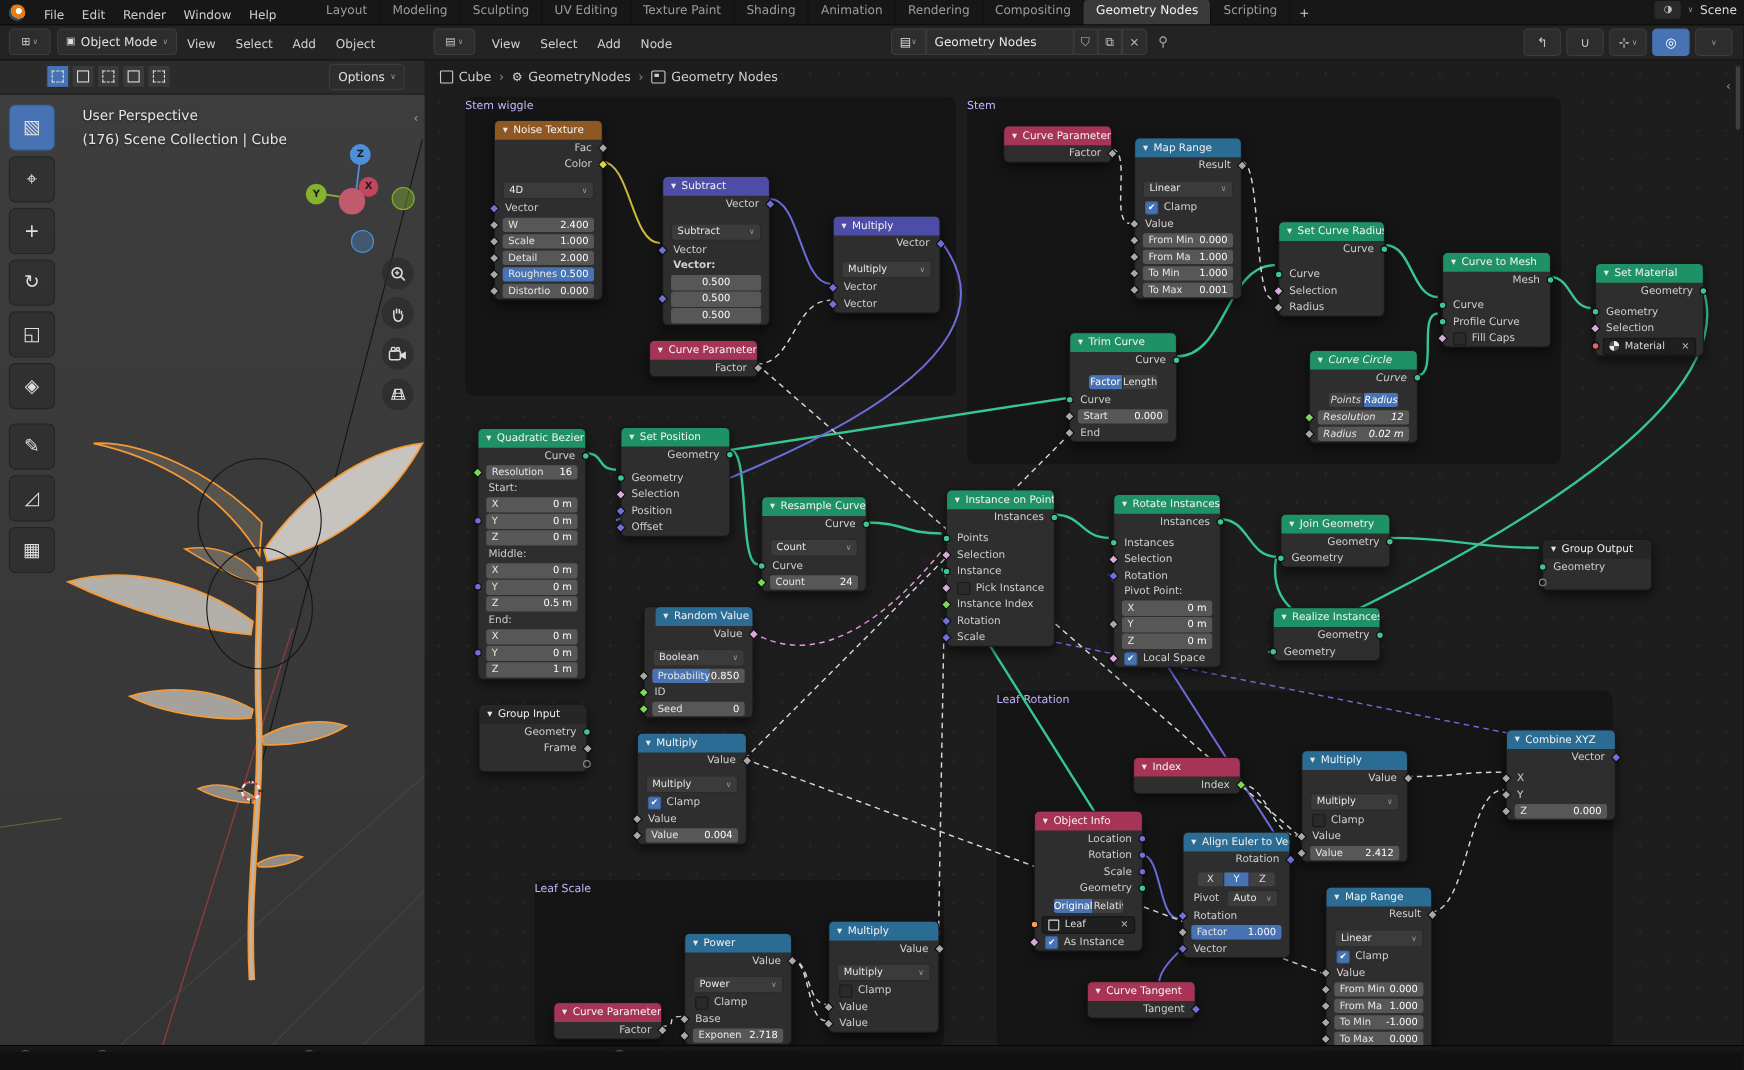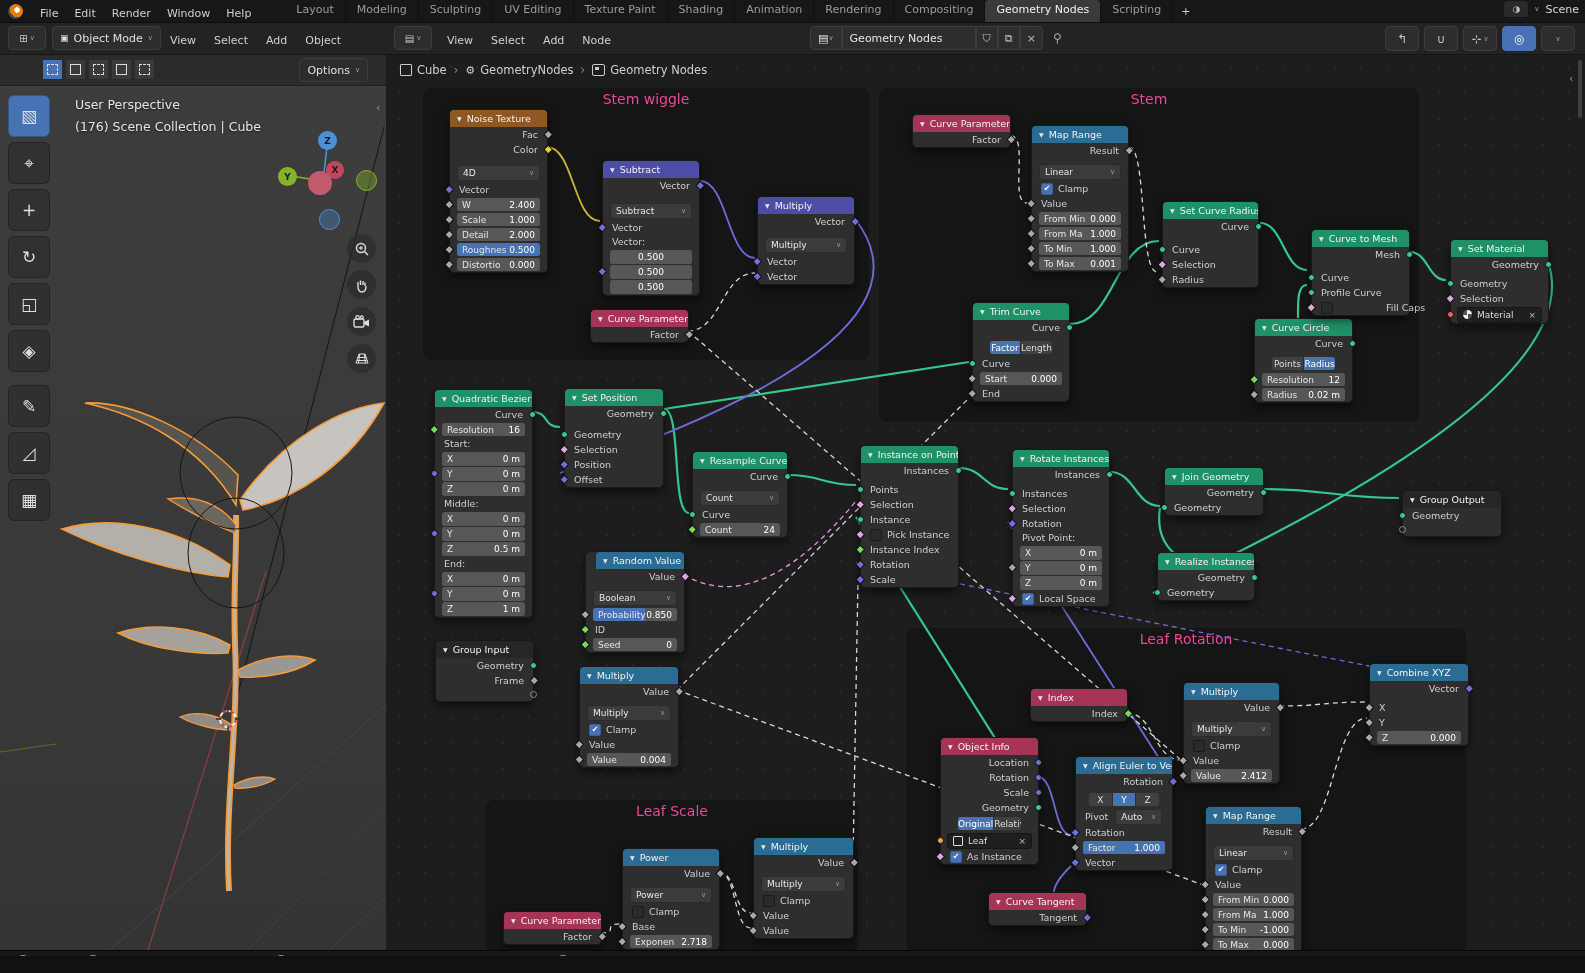--- a/index.html
+++ b/index.html
@@ -34,21 +34,21 @@
   
   #vp-tools{position:absolute;left:0;top:54px;width:386px;height:31px;background:#2b2b2b;z-index:18;display:flex;align-items:center;border-bottom:1px solid #202020;}
   .modebtn{width:19px;height:19px;background:#3a3a3a;border:1px solid #2a2a2a;margin-right:2px;display:flex;align-items:center;justify-content:center;}
   .modebtn.on{background:#4772b3;}
   .modebtn .g{width:9px;height:9px;border:1px dashed #dcdcdc;}
   #options-chip{position:absolute;right:18px;top:4px;}
   
   #ne-bg{position:absolute;left:386px;top:54px;width:1199px;height:896px;background:#1d1d1d;
     background-image:radial-gradient(circle,#292929 1px,transparent 1.2px);background-size:26px 26px;z-index:0;}
   .frame{position:absolute;background:#151515;border-radius:8px;z-index:1;}
-  .flabel{position:absolute;top:3px;left:0;width:100%;text-align:center;color:#ec4899;font-size:14px;}
+  .flabel{position:absolute;top:3px;left:0;width:100%;text-align:left;color:#c4b5fd;font-size:10px;}
   #wires{position:absolute;left:0;top:0;width:1585px;height:973px;z-index:2;pointer-events:none;}
   .node{position:absolute;background:#2e2e2e;border:1px solid #191919;border-radius:5px;box-shadow:0 4px 10px rgba(0,0,0,.55);z-index:3;font-size:9.5px;}
   .nhead{height:17px;border-radius:4px 4px 0 0;display:flex;align-items:center;gap:5px;padding:0 7px;color:#f2f2f2;white-space:nowrap;overflow:hidden;}
   .nhead .chev{color:#e8e8e8;font-size:6px;}
   .nrow{position:relative;display:flex;align-items:center;padding:0 9px;color:#cfcfcf;white-space:nowrap;}
   .nrow.out{justify-content:flex-end;}
   .sock{position:absolute;width:7px;height:7px;border-radius:50%;border:1px solid #0b0b0b;box-sizing:border-box;}
   .sock.dia{width:6.5px;height:6.5px;border-radius:1px;transform:rotate(45deg);}
   .sock.l{left:-4px;} .sock.r{right:-4px;}
   .sock.hollow{background:transparent!important;border-color:#8a8a8a;}
@@ -425,21 +425,21 @@
       <div class="nrow" style="height: 19px; padding: 0px 6px;">
         <span class="selbox">
           <span>Subtract</span>
           <span class="chev">∨</span>
         </span>
       </div>
       <div class="nrow" style="height: 15px;">
         <span class="sock l dia" style="background: rgb(112, 112, 216); top: 4px;"></span>
         <span>Vector</span>
       </div>
-      <div class="nrow" style="height: 13px;">
+      <div class="nrow" style="height: 13px; font-weight: bold;">
         <span>Vector:</span>
       </div>
       <div class="nrow" style="height: 47px; padding: 0px 6px;">
         <span class="sock l dia" style="background: rgb(112, 112, 216); top: 20px;"></span>
         <span class="vgroup">
           <span class="fld" style="justify-content: center;">
             <span class="va">0.500</span>
           </span>
           <span class="fld" style="justify-content: center;">
             <span class="va">0.500</span>
@@ -596,21 +596,21 @@
         <span class="fld">
           <span class="lab">Start</span>
           <span class="va">0.000</span>
         </span>
       </div>
       <div class="nrow" style="height: 15px;">
         <span class="sock l dia" style="background: rgb(168, 168, 168); top: 4px;"></span>
         <span>End</span>
       </div>
     </div>
-    <div class="node" style="left: 1254px; top: 318px; width: 97px;">
+    <div class="node" style="left: 1190px; top: 318px; width: 97px; font-style: italic;">
       <div class="nhead" style="background: rgb(30, 145, 102);">
         <span class="chev" style="font-size: 6px;">▼</span>
         <span>Curve Circle</span>
       </div>
       <div class="nrow out" style="height: 15px;">
         <span>Curve</span>
         <span class="sock r" style="background: rgb(62, 198, 141); top: 4px;"></span>
       </div>
       <div style="height: 4px;"></div>
       <div class="nrow" style="height: 17px; padding: 0px 12px;">
@@ -645,21 +645,21 @@
       </div>
       <div style="height: 8px;"></div>
       <div class="nrow" style="height: 15px;">
         <span class="sock l" style="background: rgb(62, 198, 141); top: 4px;"></span>
         <span>Curve</span>
       </div>
       <div class="nrow" style="height: 15px;">
         <span class="sock l" style="background: rgb(62, 198, 141); top: 4px;"></span>
         <span>Profile Curve</span>
       </div>
-      <div class="nrow" style="height: 15px; gap: 48px;">
+      <div class="nrow" style="height: 15px;">
         <span class="sock l dia" style="background: rgb(219, 167, 220); top: 4px;"></span>
         <span class="cb"></span>
         <span>Fill Caps</span>
       </div>
     </div>
     <div class="node" style="left: 1450px; top: 239px; width: 97px;">
       <div class="nhead" style="background: rgb(30, 145, 102);">
         <span class="chev" style="font-size: 6px;">▼</span>
         <span>Set Material</span>
       </div>

